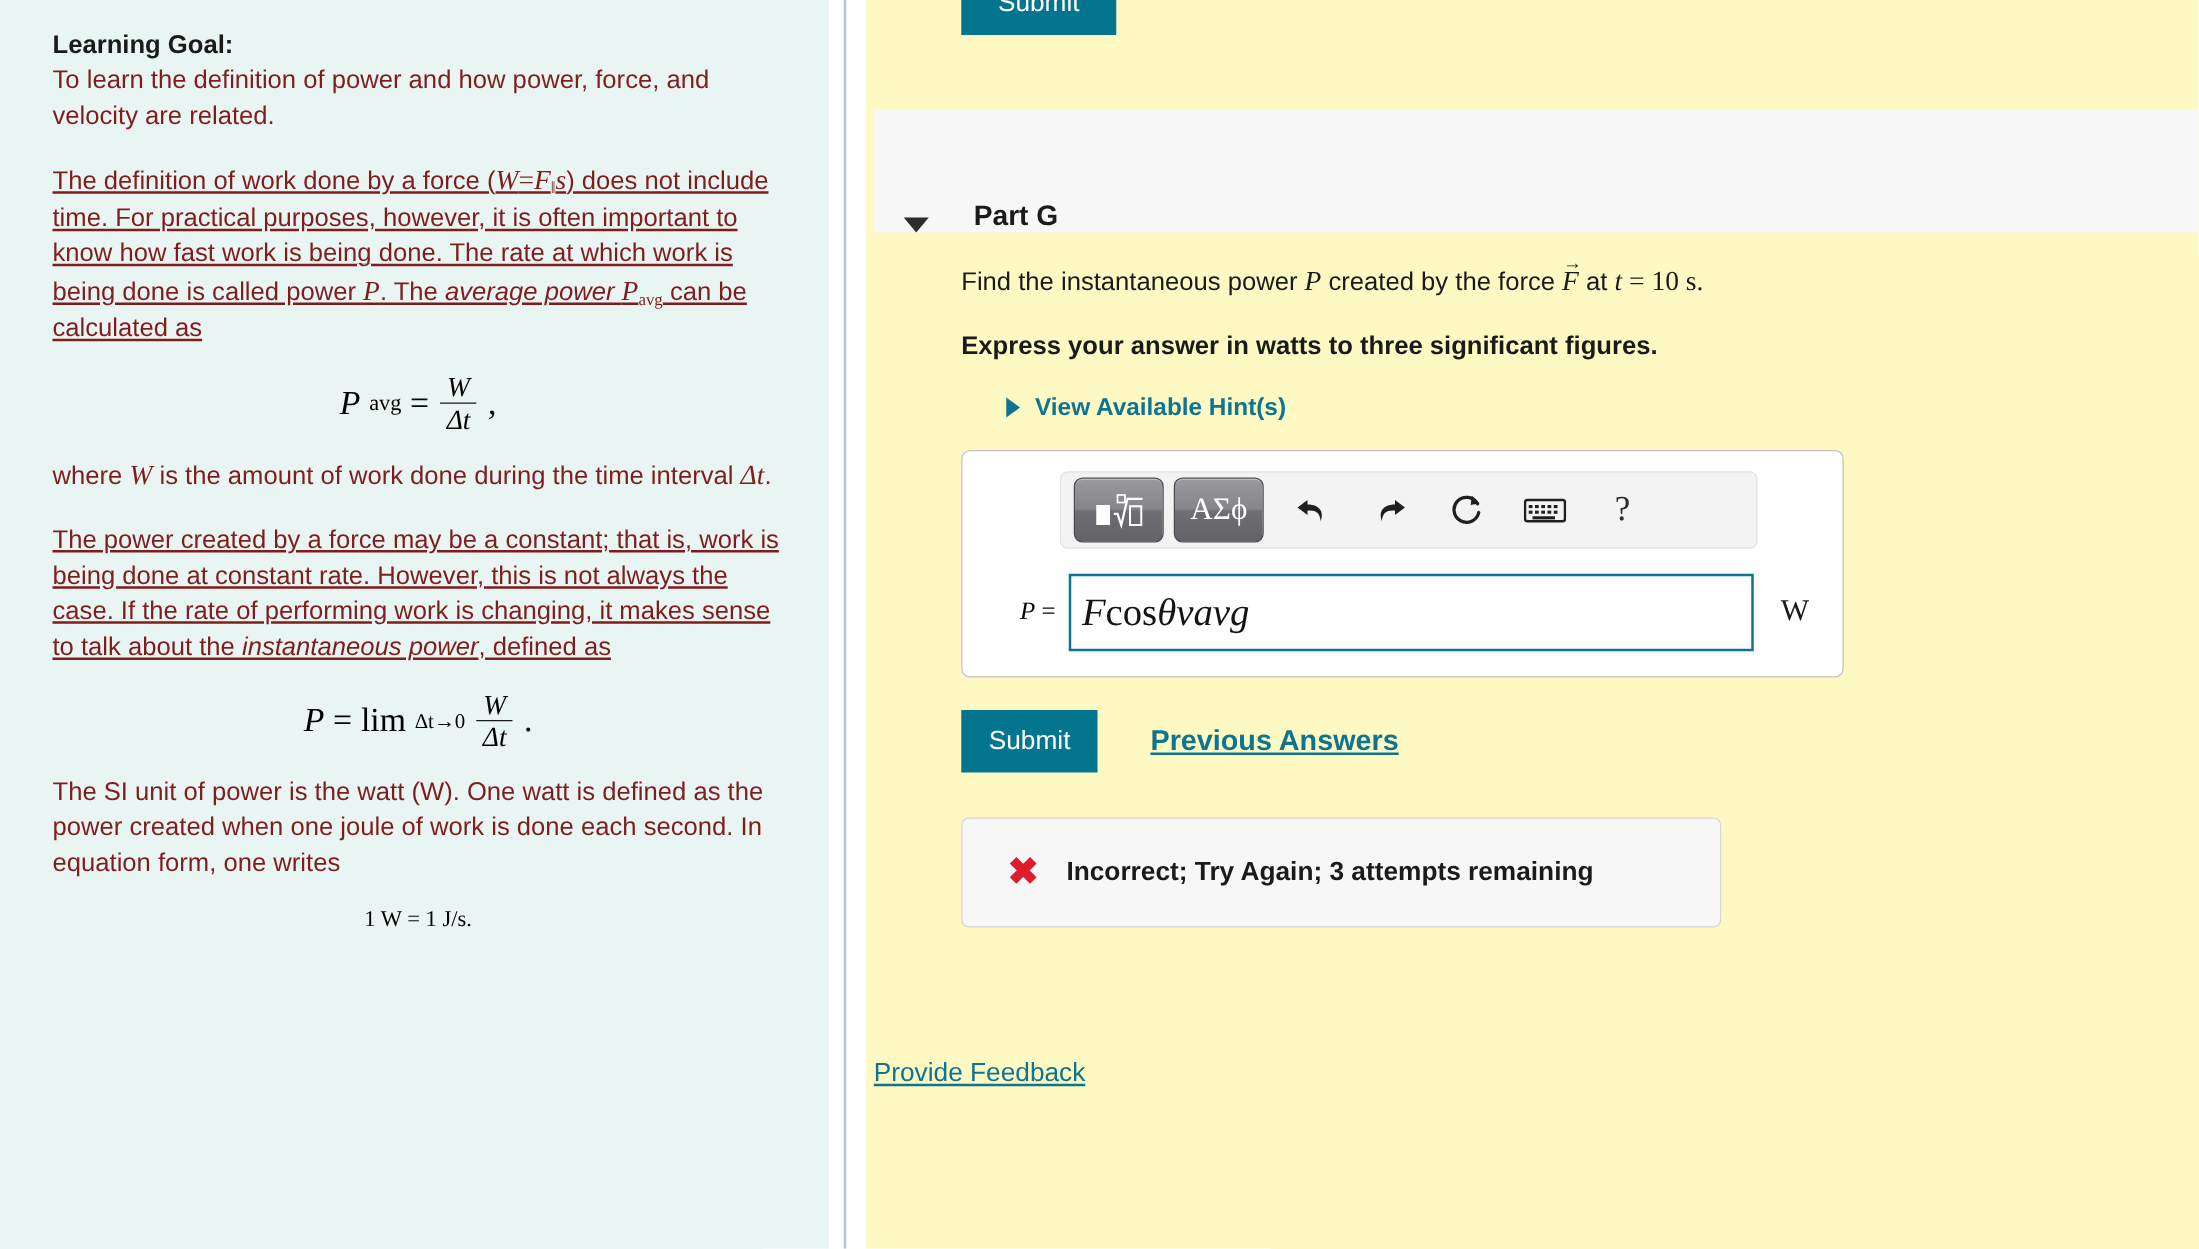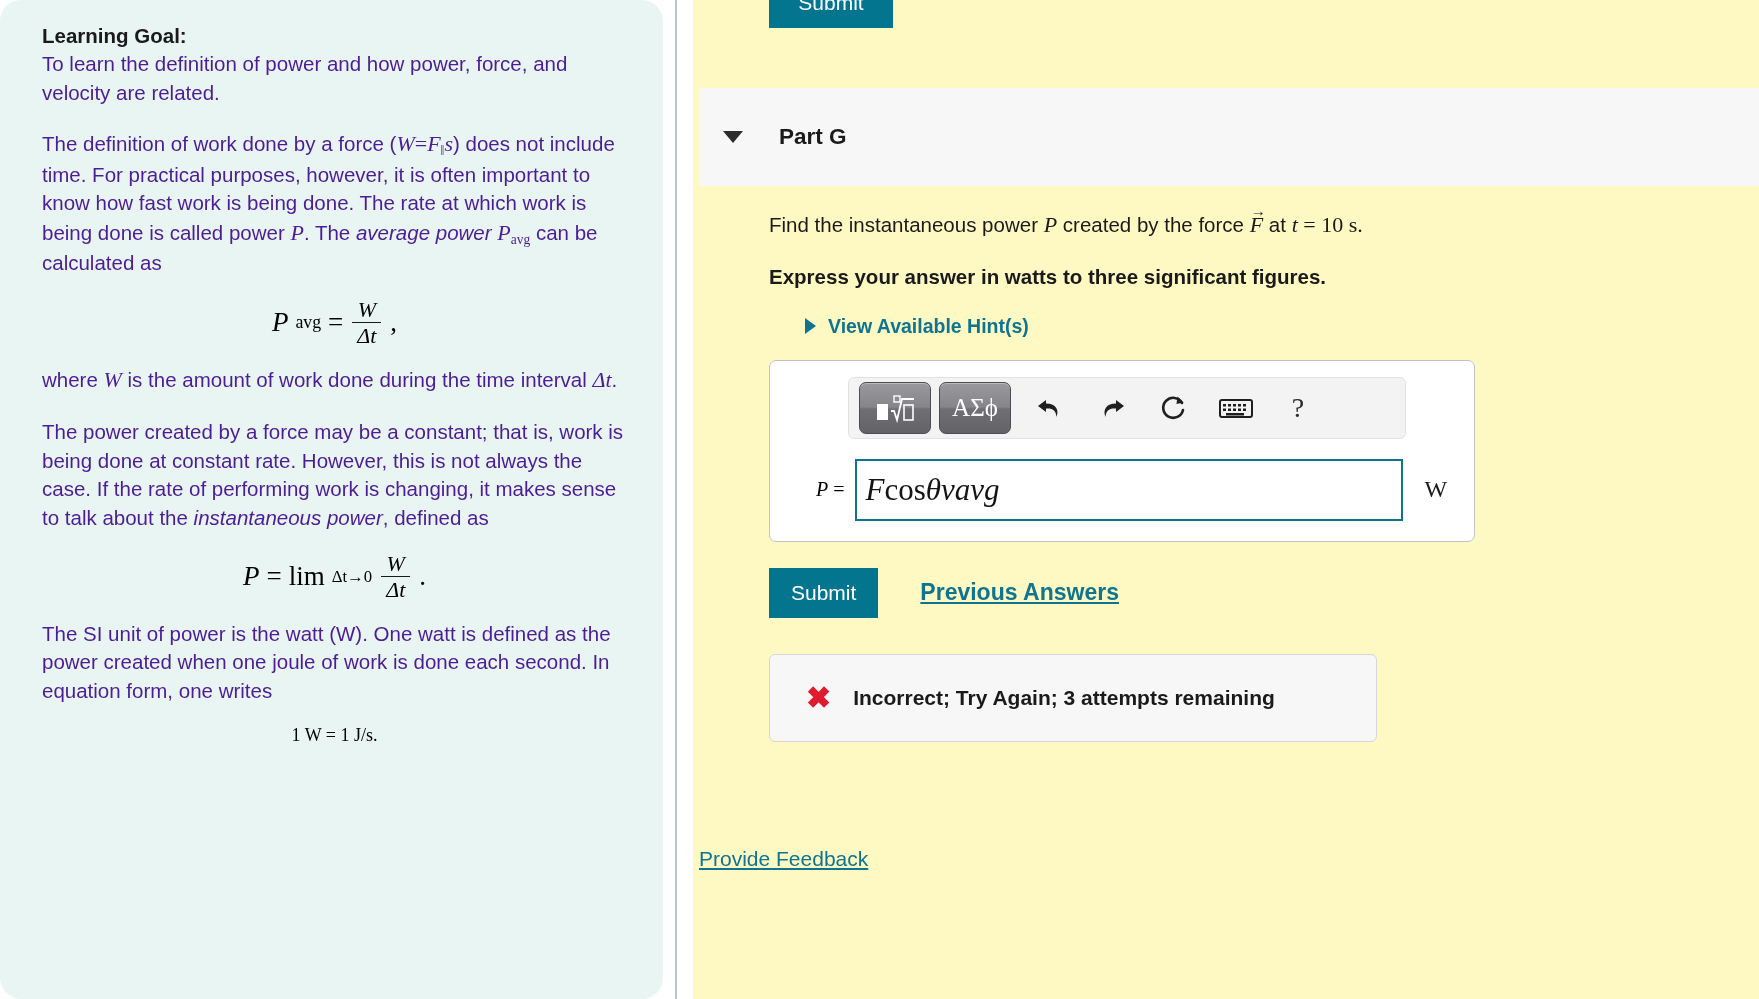--- a/index.html
+++ b/index.html
@@ -13,44 +13,43 @@
   .page { position: relative; width: 1759px; height: 999px; display: flex; }
 
   
   .left-panel {
     width: 663px;
     height: 999px;
     background: #e8f5f2;
     padding: 22px 36px 0 42px;
     overflow: hidden;
     position: relative;
-    border-radius: 21px;
   }
   .lp-gap { width: 30px; background: #ffffff; height: 999px; position: relative; }
   .lp-divider {
     position: absolute;
     left: 12px; top: 0;
     width: 2px; height: 999px;
     background: #b9c4cb;
   }
 
   .goal-title {
     font-size: 20.5px;
     font-weight: bold;
     color: #1a1a1a;
     line-height: 1.38;
     margin: 0 0 0 0;
   }
   .para {
     font-size: 20.5px;
-    color: #4c1d95;
+    color: #7f1d1d;
     line-height: 1.39;
     margin: 0;
   }
-  .para.spaced { margin-top: 22px; }
+  .para.spaced { margin-top: 22px; text-decoration: underline; }
 
   
   .m { font-family: "Liberation Serif", serif; font-style: italic; font-size: 22px; }
   .mr { font-family: "Liberation Serif", serif; font-style: normal; font-size: 22px; }
   .sub { font-size: 0.66em; vertical-align: -0.28em; font-style: normal;
          font-family: "Liberation Serif", serif; }
   .it { font-style: italic; }
 
   .eq {
     font-family: "Liberation Serif", serif;
@@ -93,21 +92,21 @@
     font-family: "Liberation Sans", sans-serif;
   }
 
   .part-header {
     position: absolute;
     left: 6px; top: 88px;
     right: 0;
     height: 98px;
     background: #f7f7f7;
     display: flex;
-    align-items: center;
+    align-items: flex-end;
     padding-left: 24px;
   }
   .caret-down {
     width: 0; height: 0;
     border-left: 10px solid transparent;
     border-right: 10px solid transparent;
     border-top: 12px solid #2c2c2c;
     margin-right: 36px;
   }
   .part-title {

